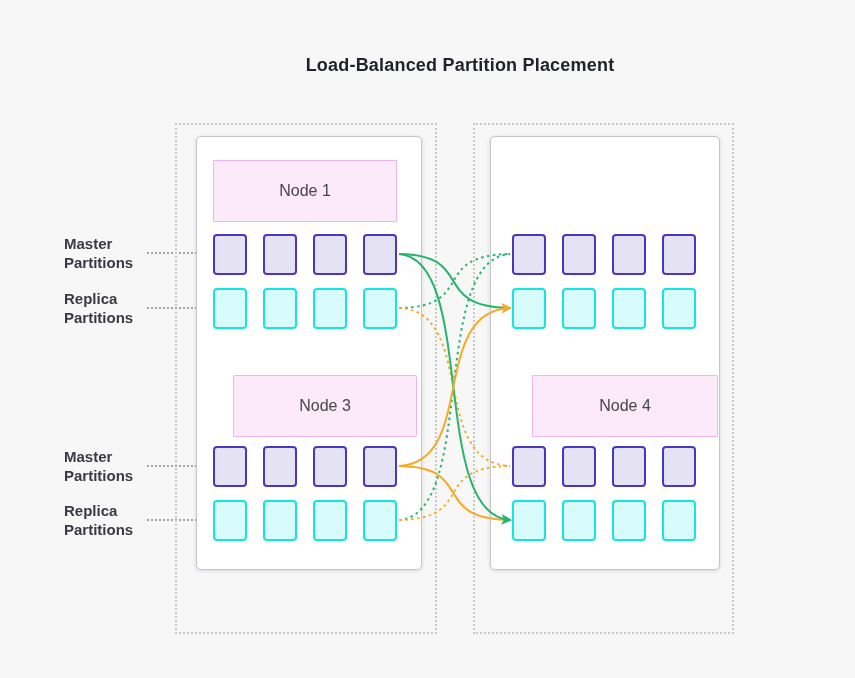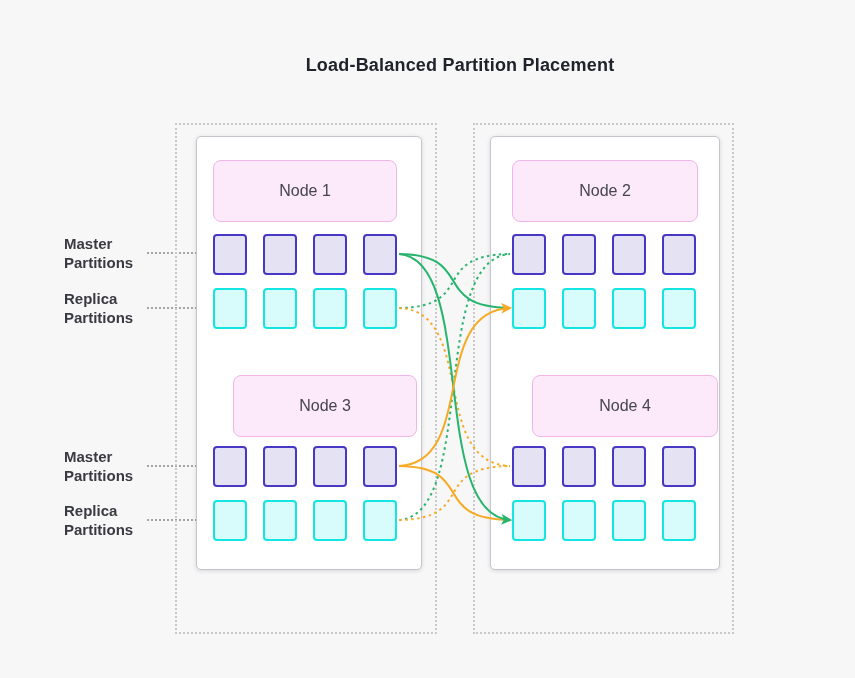--- a/index.html
+++ b/index.html
@@ -21,21 +21,21 @@
   }
   
   .card{
     position:absolute;top:11px;width:224px;height:432px;background:#ffffff;
     border:1px solid #c5c5cb;border-radius:5px;box-shadow:0 1px 4px rgba(50,50,75,.16);
   }
   .group--1 .card{left:19px;}
   .group--2 .card{left:15px;width:228px;}
   .node-header{
     position:absolute;left:16px;width:184px;height:62px;box-sizing:border-box;
-    background:#fce9fa;border:1px solid #f1b6e7;border-radius:8px;
+    background:#fce9fa;border:1px solid #f1b6e7;border-radius:1px;
     display:flex;align-items:center;justify-content:center;
     font-size:16px;color:#45454d;
   }
   .group--2 .node-header{left:21px;width:186px;}
   .node-header--top{top:23px;}
   .node-header--bottom{top:238px;margin-left:20px;}
   
   .prow{position:absolute;left:16px;display:flex;gap:16px;}
   .group--2 .prow{left:21px;}
   .prow--m1{top:97px;}
@@ -100,23 +100,20 @@
           <div class="psq psq--replica"></div>
           <div class="psq psq--replica"></div>
           <div class="psq psq--replica"></div>
           <div class="psq psq--replica"></div>
         </div>
     </div>
   </section>
 
   <section class="group group--2">
     <div class="card">
-      <div class="node-header node-header--top">
-        <span>Node 2</span>
-      </div>
       <div class="prow prow--m1">
           <div class="psq psq--master"></div>
           <div class="psq psq--master"></div>
           <div class="psq psq--master"></div>
           <div class="psq psq--master"></div>
         </div>
       <div class="prow prow--r1">
           <div class="psq psq--replica"></div>
           <div class="psq psq--replica"></div>
           <div class="psq psq--replica"></div>

